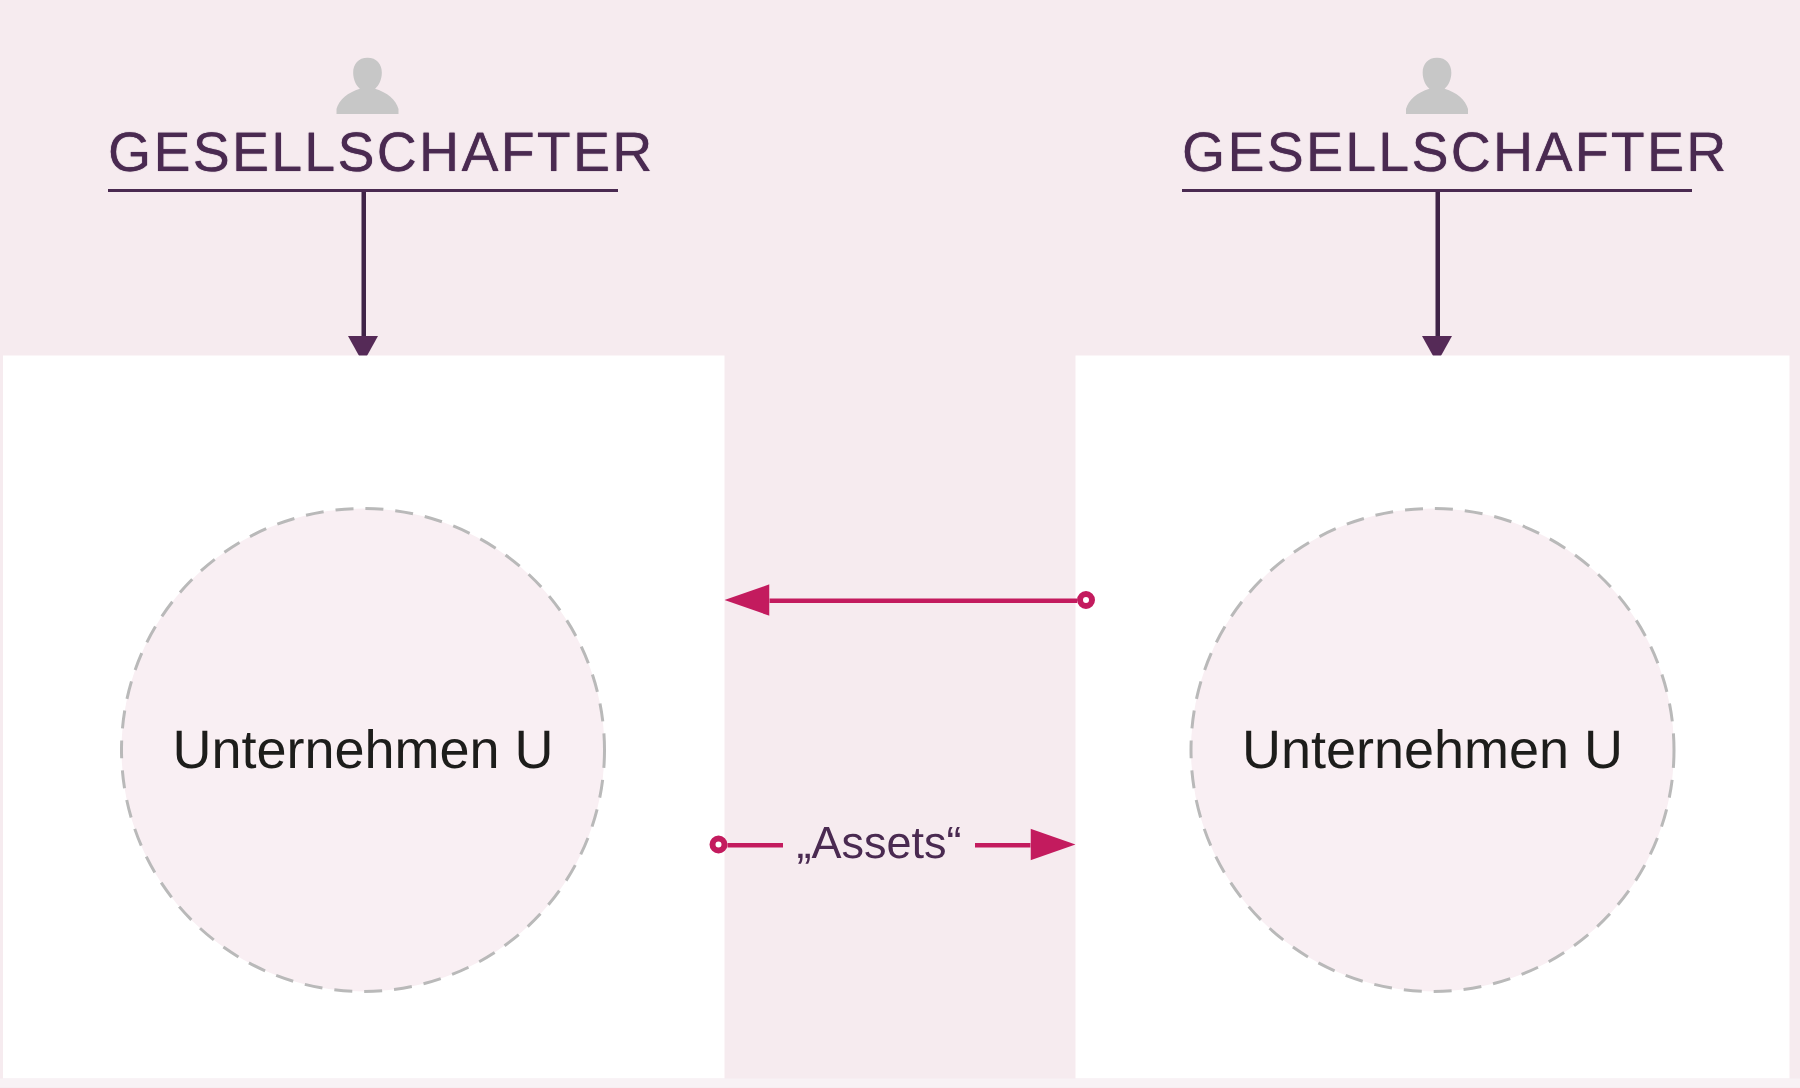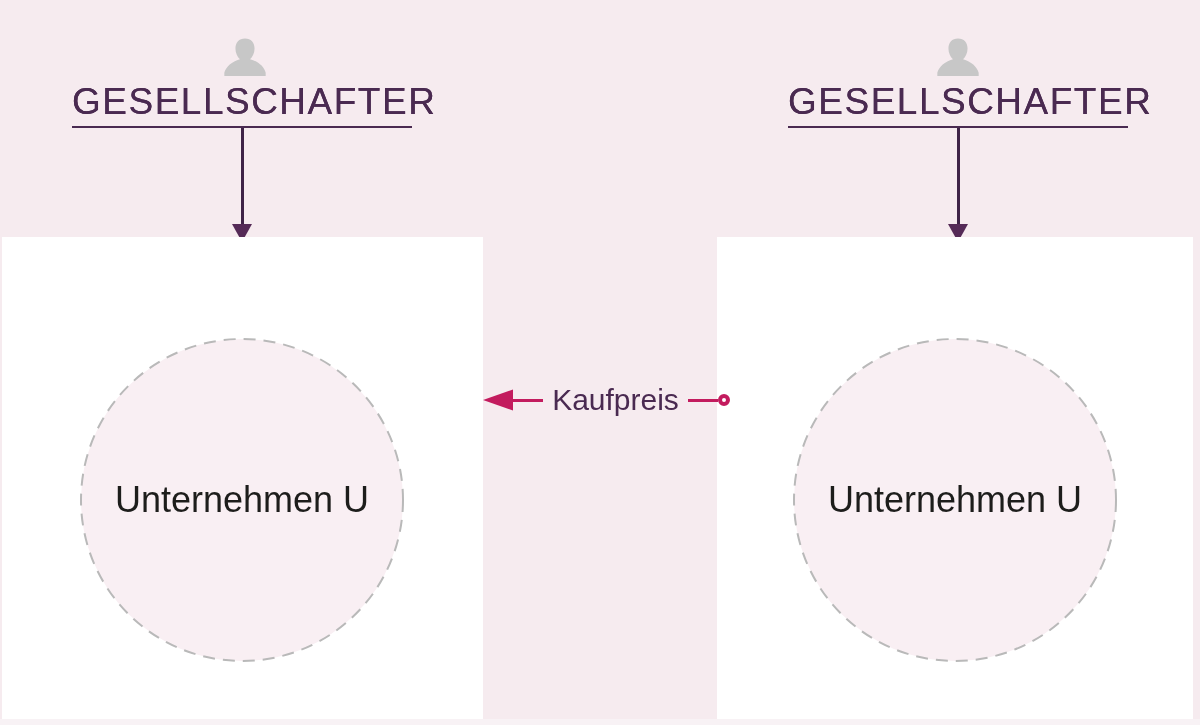--- a/index.html
+++ b/index.html
@@ -177,21 +177,29 @@
       <circle cx="163" cy="163" r="161" fill="#f9eff3" stroke="#b9b9b9" stroke-width="2" stroke-dasharray="12 8"></circle>
     </svg>
     <span class="circle-label">Unternehmen U</span>
   </div>
 
   <div class="flow-row flow-kaufpreis">
     <svg class="flow-head" width="30" height="24" viewBox="0 0 30 24">
       <polygon points="0,12 30,1.5 30,22.5" fill="#c31b5e"></polygon>
     </svg>
     <div class="flow-line"></div>
-    <span class="flow-label">Kaufpreis</span>
     <div class="flow-line"></div>
     <div class="flow-ring"></div>
   </div>
 
+  <div class="flow-row flow-assets">
+    <div class="flow-ring"></div>
+    <div class="flow-line"></div>
+    <span class="flow-label">„Assets“</span>
+    <div class="flow-line"></div>
+    <svg class="flow-head" width="30" height="24" viewBox="0 0 30 24">
+      <polygon points="30,12 0,1.5 0,22.5" fill="#c31b5e"></polygon>
+    </svg>
+  </div>
 
   <div class="bottom-strip"></div>
 
 </div>
 
 </body></html>

